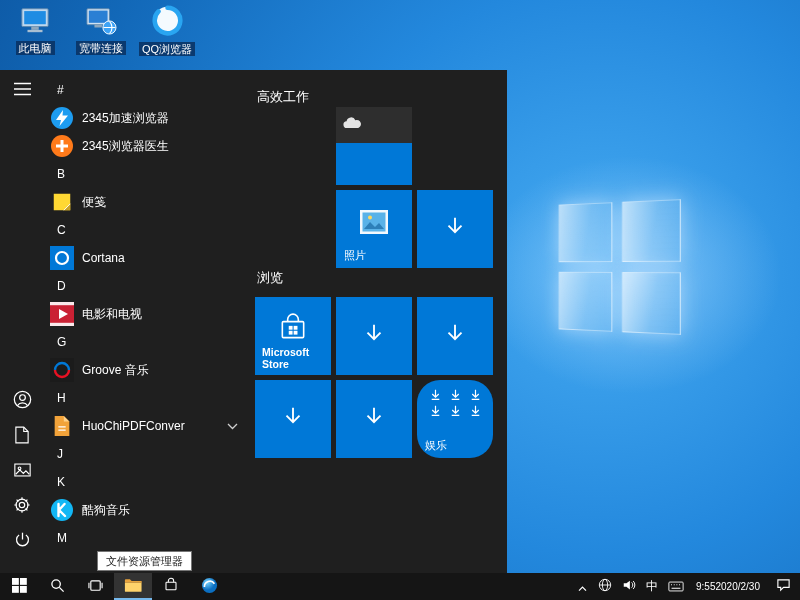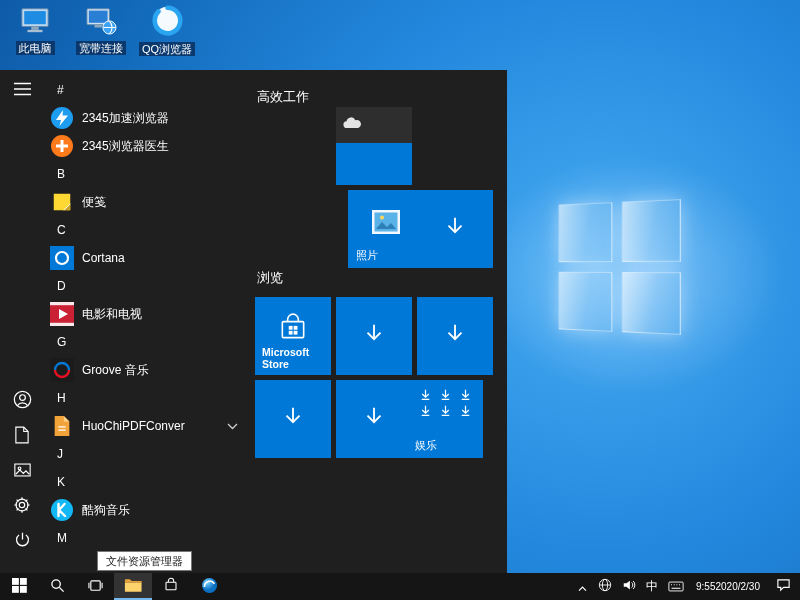--- a/index.html
+++ b/index.html
@@ -278,21 +278,21 @@
       <div class="group-title" style="top:10px;margin-top:8px;">高效工作</div>
 
       <div class="tile" style="left:86px;top:37px;">
         <div class="cloudband">
           <svg viewBox="0 0 24 16" width="20" height="14">
               <path d="M6 14a4 4 0 0 1-.5-8A5.5 5.5 0 0 1 16 4.6 4.4 4.4 0 0 1 19.5 14z" fill="#e4e4e4"></path>
             </svg>
         </div>
       </div>
 
-      <div class="tile" style="left:98px;top:120px;">
+      <div class="tile" style="left:86px;top:120px;">
         <span><svg viewBox="0 0 30 26" width="30" height="26" style="margin-bottom:10px;">
               <rect x="1" y="1" width="28" height="24" fill="#fff" opacity=".95"></rect>
               <rect x="3.5" y="3.5" width="23" height="19" fill="#59b2e8"></rect>
               <path d="M5 20l6-7 5 5 4-4 5 6z" fill="#2d7fb8"></path>
               <circle cx="11" cy="8.5" r="2" fill="#ffd95e"></circle>
             </svg></span>
         <span class="tlabel">照片</span>
       </div>
 
       <div class="tile" style="left:167px;top:120px;">
@@ -332,21 +332,21 @@
         <span><svg viewBox="0 0 28 28" width="26" height="26" fill="none" stroke="#fff" stroke-width="2">
               <path d="M14 4v14M7 12.5L14 19.5 21 12.5"></path>
             </svg></span>
       </div>
       <div class="tile" style="left:86px;top:310px;">
         <span><svg viewBox="0 0 28 28" width="26" height="26" fill="none" stroke="#fff" stroke-width="2">
               <path d="M14 4v14M7 12.5L14 19.5 21 12.5"></path>
             </svg></span>
       </div>
 
-      <div class="tile" style="left:157px;top:310px;">
+      <div class="tile" style="left:167px;top:310px;border-radius:23px;">
         <div class="mini-arrows">
           <svg viewBox="0 0 24 24" width="13" height="13" fill="none" stroke="#fff" stroke-width="2.2">
               <path d="M12 3v12M6 11l6 6 6-6M5 21h14"></path>
             </svg>
           <svg viewBox="0 0 24 24" width="13" height="13" fill="none" stroke="#fff" stroke-width="2.2">
               <path d="M12 3v12M6 11l6 6 6-6M5 21h14"></path>
             </svg>
           <svg viewBox="0 0 24 24" width="13" height="13" fill="none" stroke="#fff" stroke-width="2.2">
               <path d="M12 3v12M6 11l6 6 6-6M5 21h14"></path>
             </svg>

